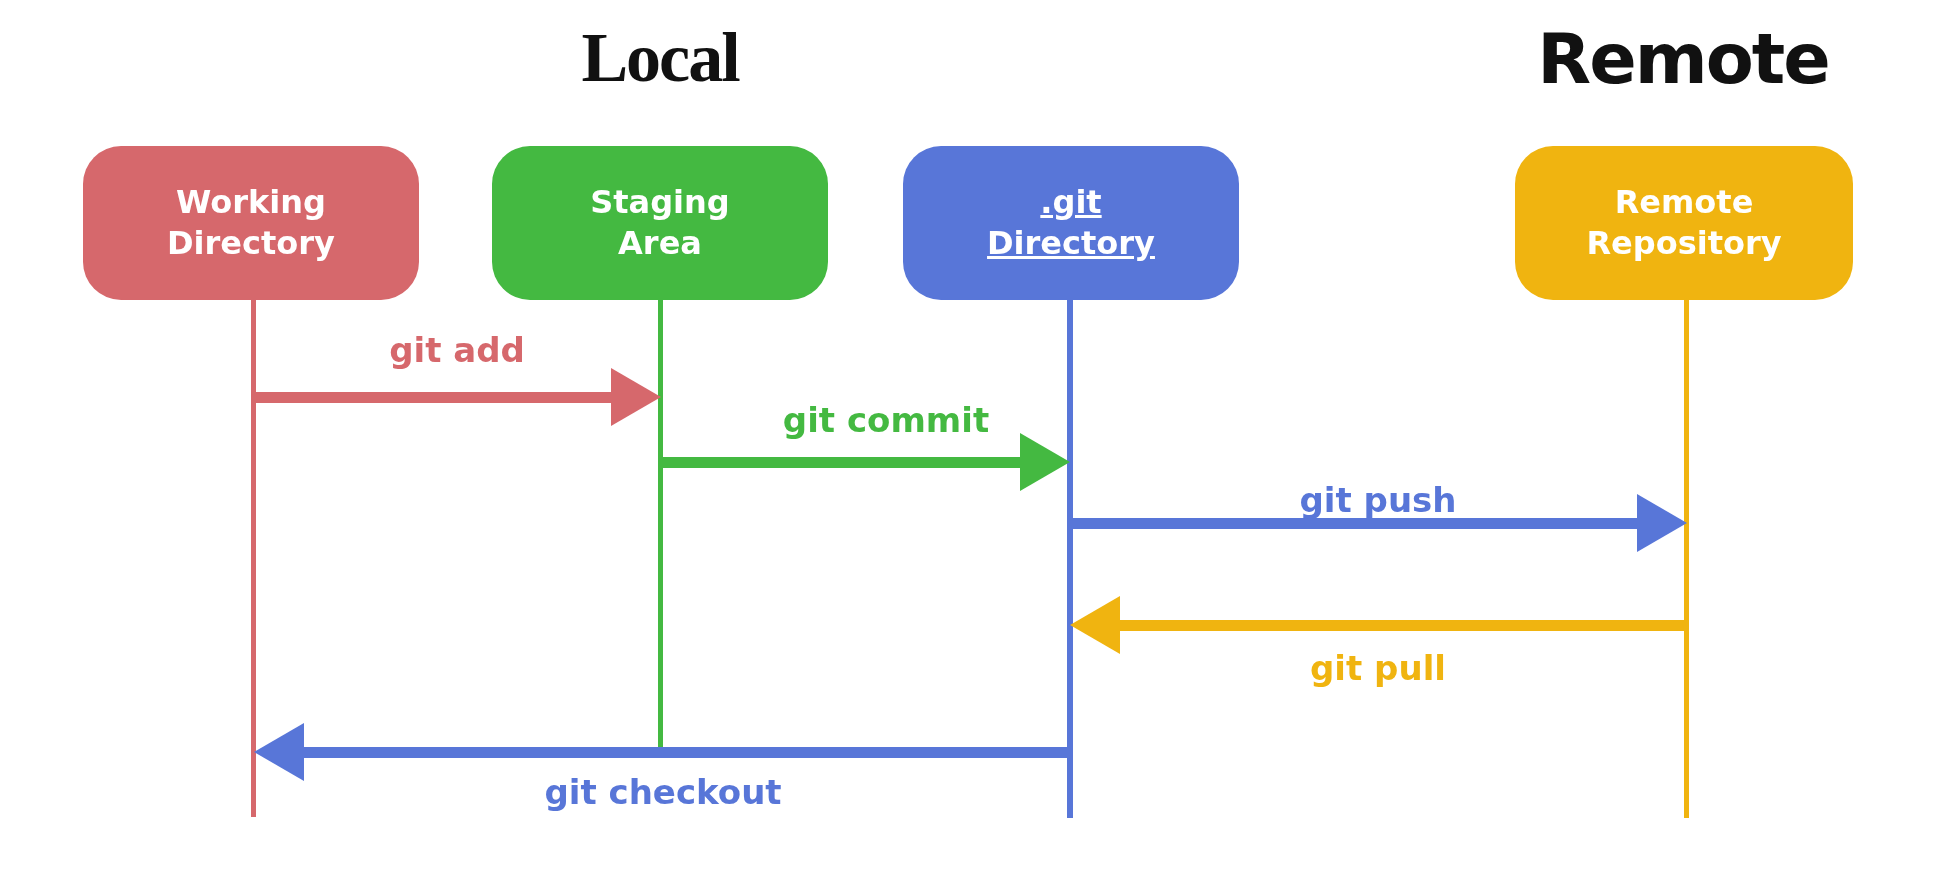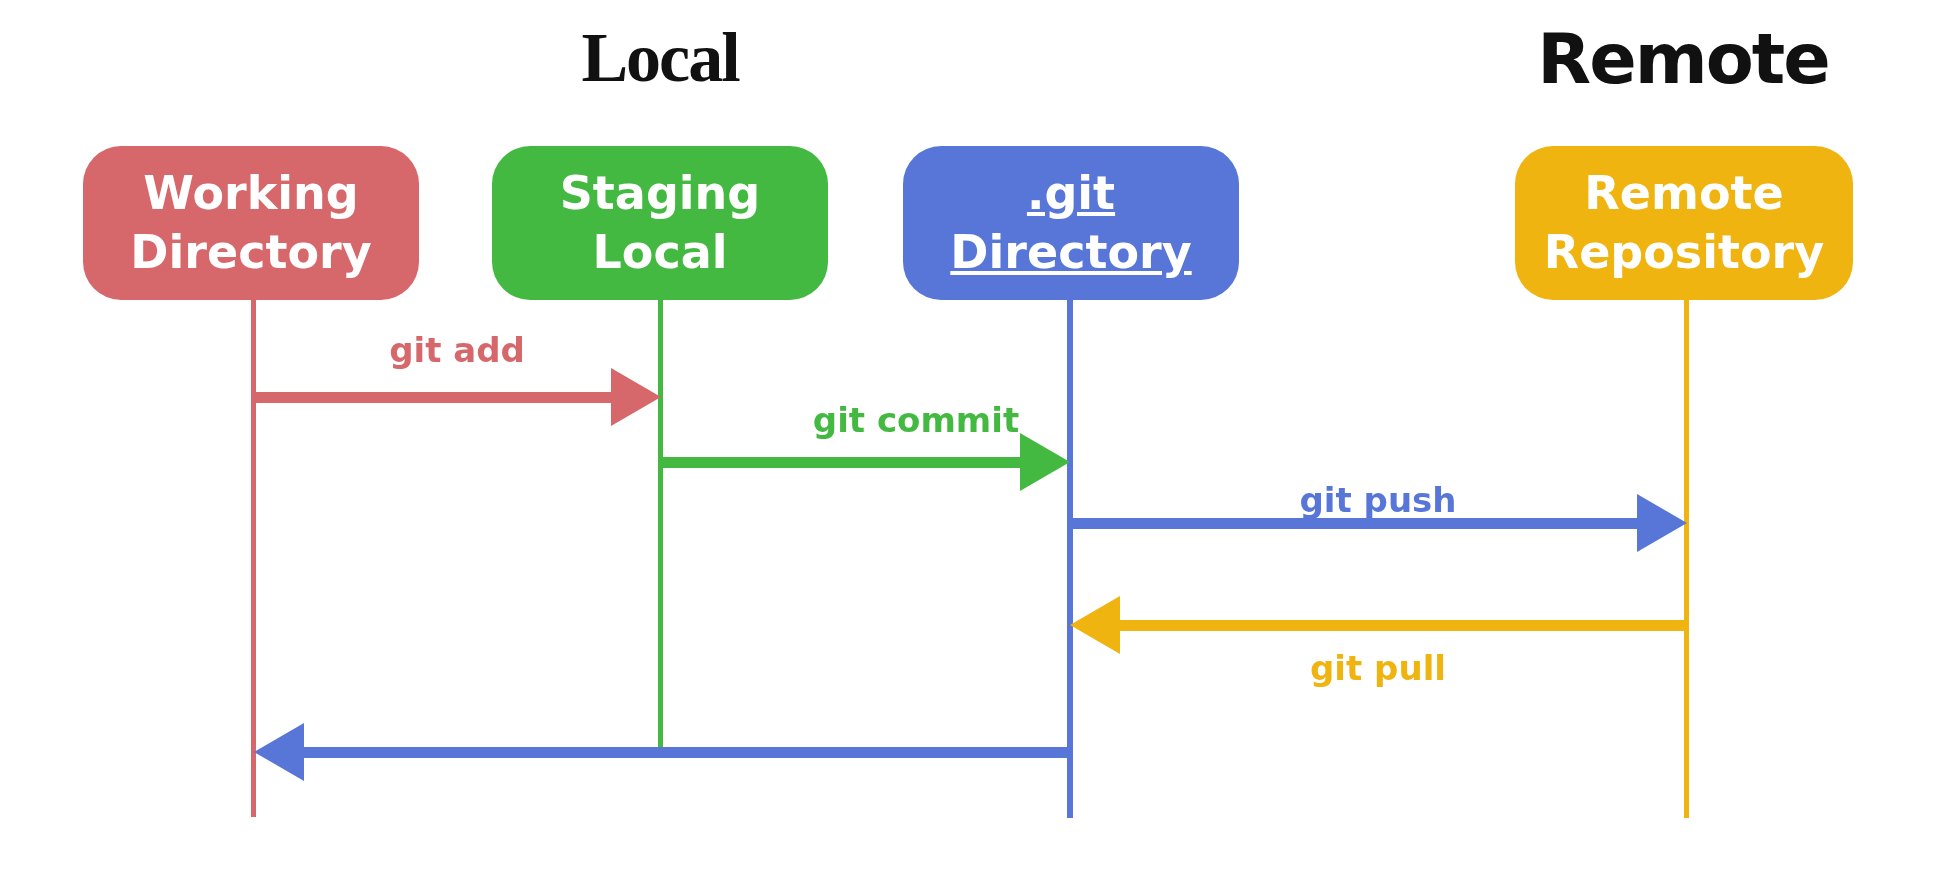--- a/index.html
+++ b/index.html
@@ -25,21 +25,21 @@
   .heading-remote { left: 1683px; }
 
   .node {
     position: absolute;
     top: 146px;
     width: 336px;
     height: 154px;
     border-radius: 38px;
     background: var(--c);
     color: #ffffff;
-    font-size: 46px;
+    font-size: 32px;
     font-weight: bold;
     line-height: 1.28;
     display: flex;
     align-items: center;
     justify-content: center;
     text-align: center;
     white-space: pre-line;
   }
   .node-working { left: 83px;  }
   .node-staging { left: 492px; }
@@ -81,21 +81,21 @@
     white-space: nowrap;
   }
 
   
   .shaft-add  { left: 254px;  top: 392px; width: 357px; }
   .head-add   { left: 611px;  top: 368px; }
   .label-add  { left: 457px;  top: 330px; }
   
   .shaft-commit { left: 661px; top: 457px; width: 359px; }
   .head-commit  { left: 1020px; top: 433px; }
-  .label-commit { left: 916px;  top: 400px; }
+  .label-commit { left: 886px;  top: 400px; }
   
   .shaft-push { left: 1070px; top: 518px; width: 567px; }
   .head-push  { left: 1637px; top: 494px; }
   .label-push { left: 1378px; top: 480px; }
   
   .shaft-pull { left: 1120px; top: 620px; width: 567px; }
   .head-pull  { left: 1070px; top: 596px; }
   .label-pull { left: 1378px; top: 648px; }
   
   .shaft-checkout { left: 304px; top: 747px; width: 766px; }
@@ -106,21 +106,21 @@
 <body>
 
 <div id="canvas">
 
   <div class="heading heading-local">Local</div>
   <div class="heading heading-remote">Remote</div>
 
   <div class="node node-working" style="--c: #D6686C;">Working
 Directory</div>
   <div class="node node-staging" style="--c: #44B941;">Staging
-Local</div>
+Area</div>
   <div class="node node-gitdir" style="--c: #5876D8;">.git
 Directory</div>
   <div class="node node-remote" style="--c: #F0B410;">Remote
 Repository</div>
 
   <div class="lifeline lifeline-working" style="--c: #D6686C;"></div>
   <div class="lifeline lifeline-staging" style="--c: #44B941;"></div>
   <div class="lifeline lifeline-gitdir" style="--c: #5876D8;"></div>
   <div class="lifeline lifeline-remote" style="--c: #F0B410;"></div>
 
@@ -135,14 +135,15 @@
   <div class="shaft shaft-push" style="--c: #5876D8;"></div>
   <div class="head head-right head-push" style="--c: #5876D8;"></div>
   <div class="arrow-label label-push" style="--c: #5876D8;">git push</div>
 
   <div class="shaft shaft-pull" style="--c: #F0B410;"></div>
   <div class="head head-left head-pull" style="--c: #F0B410;"></div>
   <div class="arrow-label label-pull" style="--c: #F0B410;">git pull</div>
 
   <div class="shaft shaft-checkout" style="--c: #5876D8;"></div>
   <div class="head head-left head-checkout" style="--c: #5876D8;"></div>
+  <div class="arrow-label label-checkout" style="--c: #5876D8;">git checkout</div>
 
 </div>
 
 </body></html>

